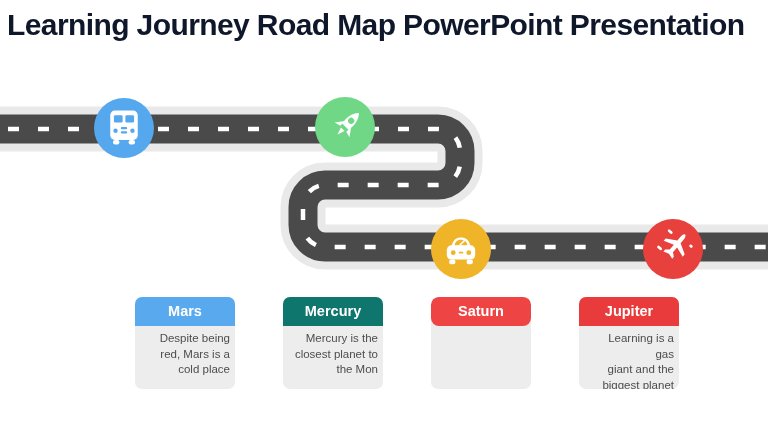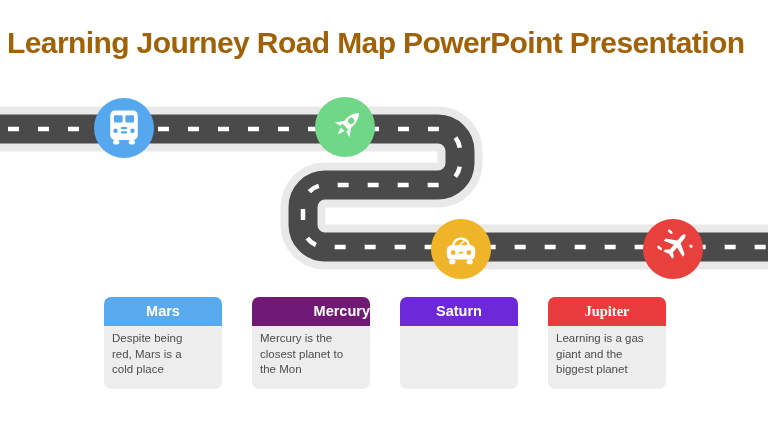--- a/index.html
+++ b/index.html
@@ -5,60 +5,61 @@
   html,body{margin:0;padding:0;background:#ffffff;}
   .slide{
     position:relative;
     width:768px;height:432px;
     background:#ffffff;
     overflow:hidden;
     font-family:"Liberation Sans","DejaVu Sans",sans-serif;
   }
   .slide-title{
     position:absolute;
-    left:7px;top:26px;
+    left:7px;top:8px;
     font-size:30px;
     font-weight:bold;
     letter-spacing:-0.6px;
-    color:#a16207;
+    color:#0f172a;
     white-space:nowrap;
   }
   .road-svg{position:absolute;left:0;top:0;}
   .stop{
     position:absolute;
     width:60px;height:60px;
     border-radius:50%;
     display:flex;align-items:center;justify-content:center;
   }
   .stop svg{width:44px;height:44px;display:block;}
   .stop-bus{left:94px;top:98px;}
   .stop-rocket{left:315px;top:97px;}
   .stop-car{left:431px;top:219px;}
   .stop-plane{left:643px;top:219px;}
   .cards{position:absolute;left:0;top:297px;width:768px;height:92px;}
   .card{
     position:absolute;top:0;
-    width:118px;height:92px;
+    width:100px;height:92px;
     border-radius:7px;
     overflow:hidden;
     background:#ededed;
+    margin-left:31px;
   }
   .card-0{left:104px;}
   .card-1{left:252px;}
   .card-2{left:400px;}
   .card-3{left:548px;}
   .card-header{
     height:29px;line-height:29px;
     text-align:center;
     color:#ffffff;
     font-size:14.5px;font-weight:bold;
   }
   .card-body{
     padding:5px 5px 0 8px;
-    text-align:left;
+    text-align:right;
     font-size:11.5px;
     line-height:15.5px;
     color:#4d4d4d;
     white-space:pre-line;
   }
 </style>
 </head>
 <body>
 
 <div class="slide">
@@ -123,29 +124,29 @@
   </div>
 
   <div class="cards">
     <div class="card card-0">
       <div class="card-header" style="background-color: rgb(88, 169, 238); --c: #58a9ee;">Mars</div>
       <div class="card-body">Despite being
 red, Mars is a
 cold place</div>
     </div>
     <div class="card card-1">
-      <div class="card-header" style="background-color: #701a75; text-align: right; --c: #6ddd80;">Mercury</div>
+      <div class="card-header" style="background-color: #0f766e; --c: #6ddd80;">Mercury</div>
       <div class="card-body">Mercury is the
 closest planet to
 the Mon</div>
     </div>
     <div class="card card-2">
-      <div class="card-header" style="background-color: #6d28d9; --c: #f5b422;">Saturn</div>
+      <div class="card-header" style="background-color: #ef4444; border-radius: 8px; --c: #f5b422;">Saturn</div>
     </div>
     <div class="card card-3">
-      <div class="card-header" style="background-color: rgb(233, 59, 59); font-family: Liberation Serif, serif; --c: #e93b3b;">Jupiter</div>
+      <div class="card-header" style="background-color: rgb(233, 59, 59); --c: #e93b3b;">Jupiter</div>
       <div class="card-body">Learning is a gas
 giant and the
 biggest planet</div>
     </div>
   </div>
 
 </div>
 
 </body></html>

